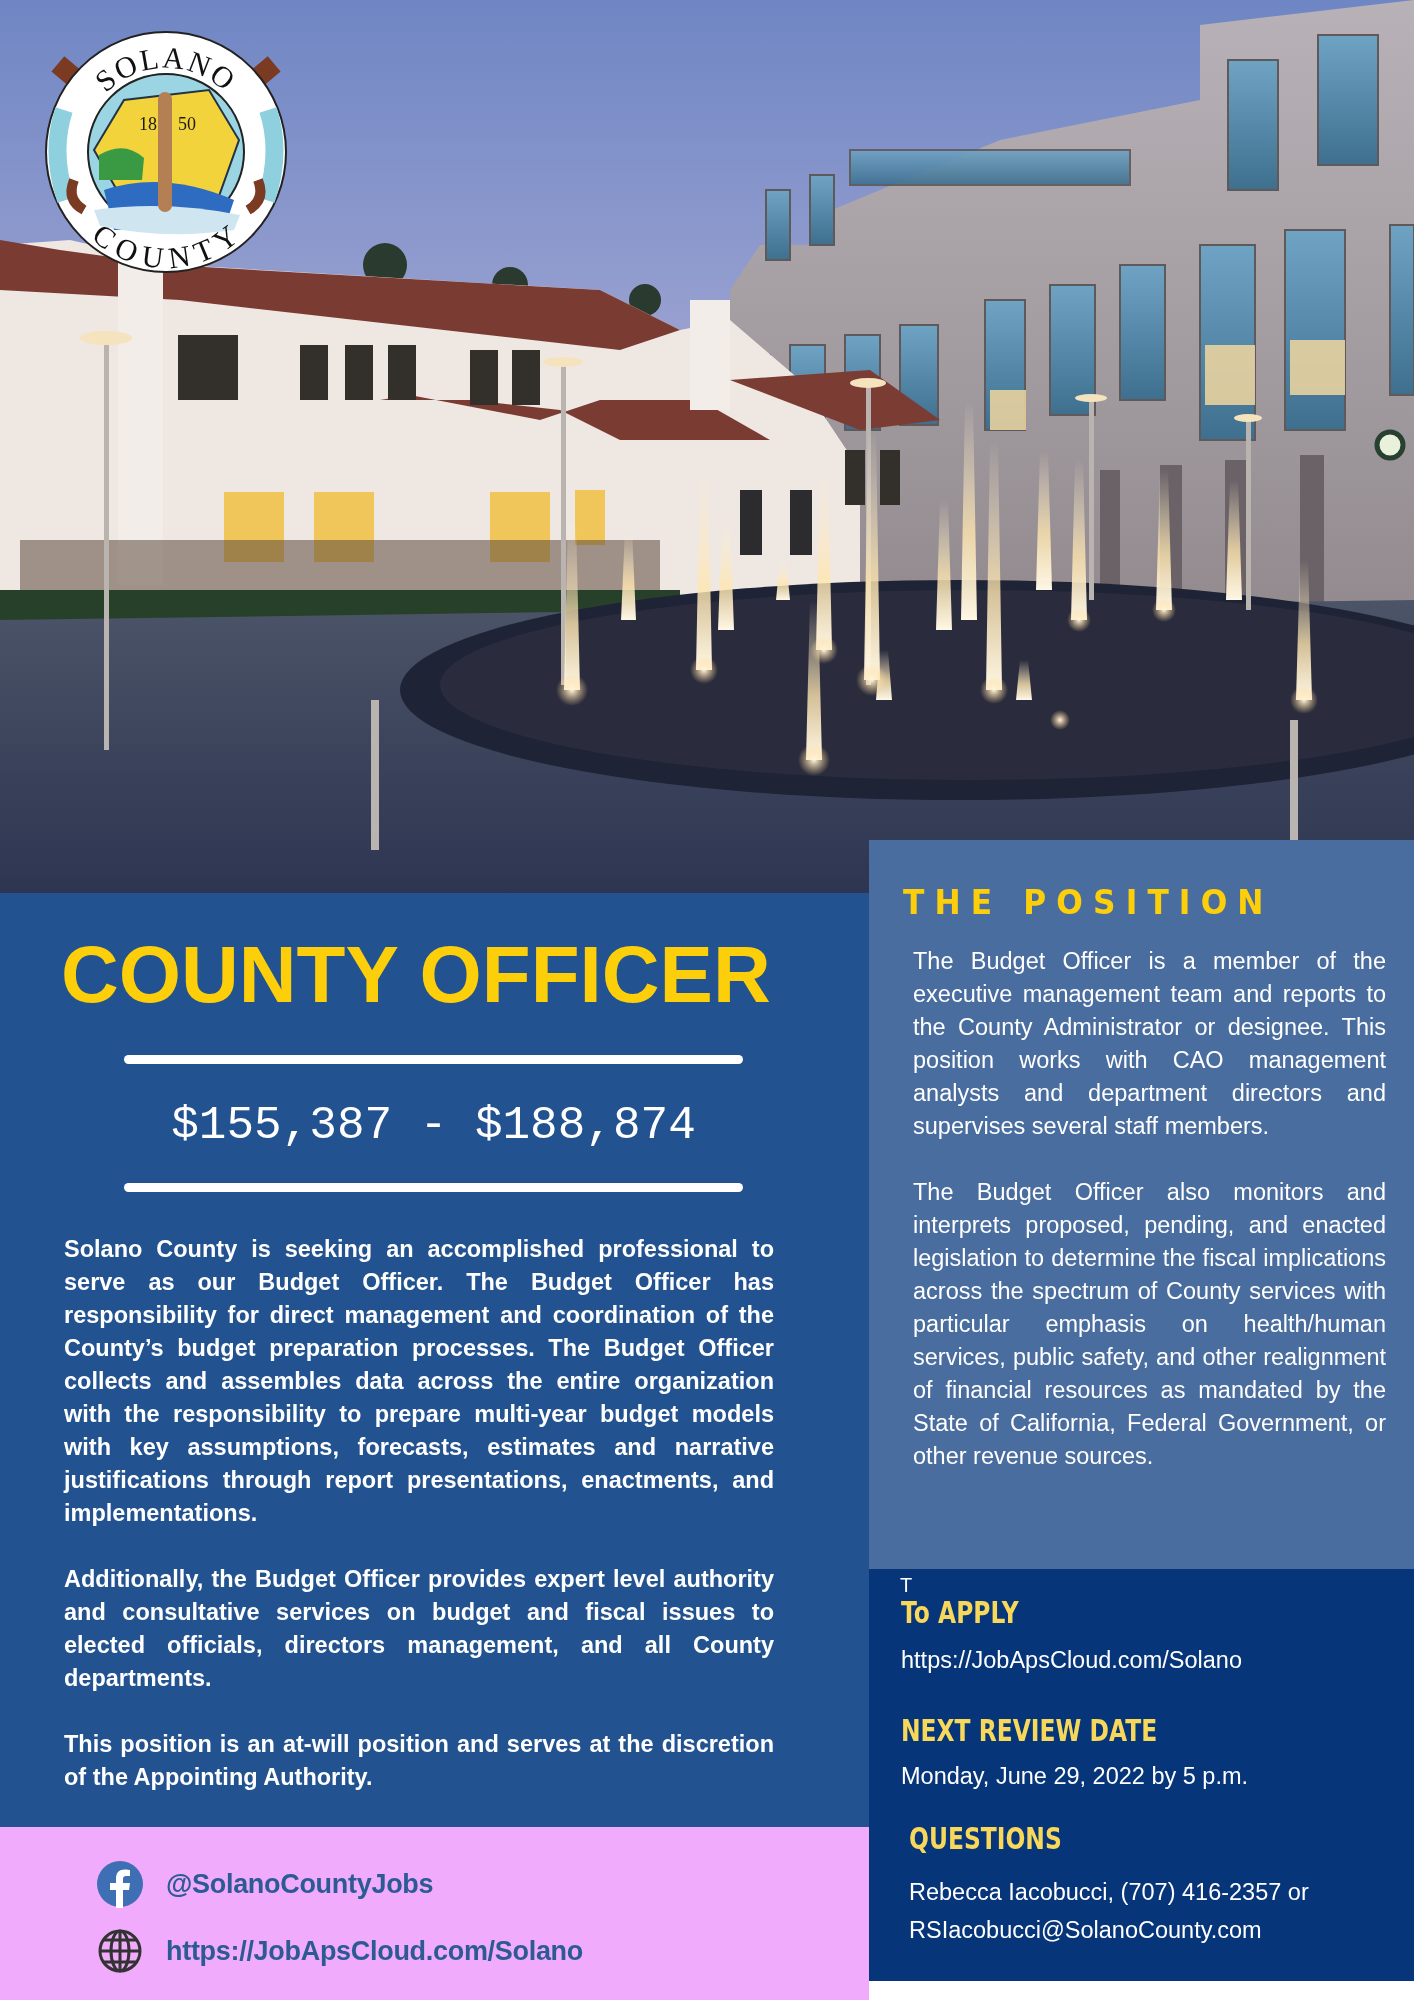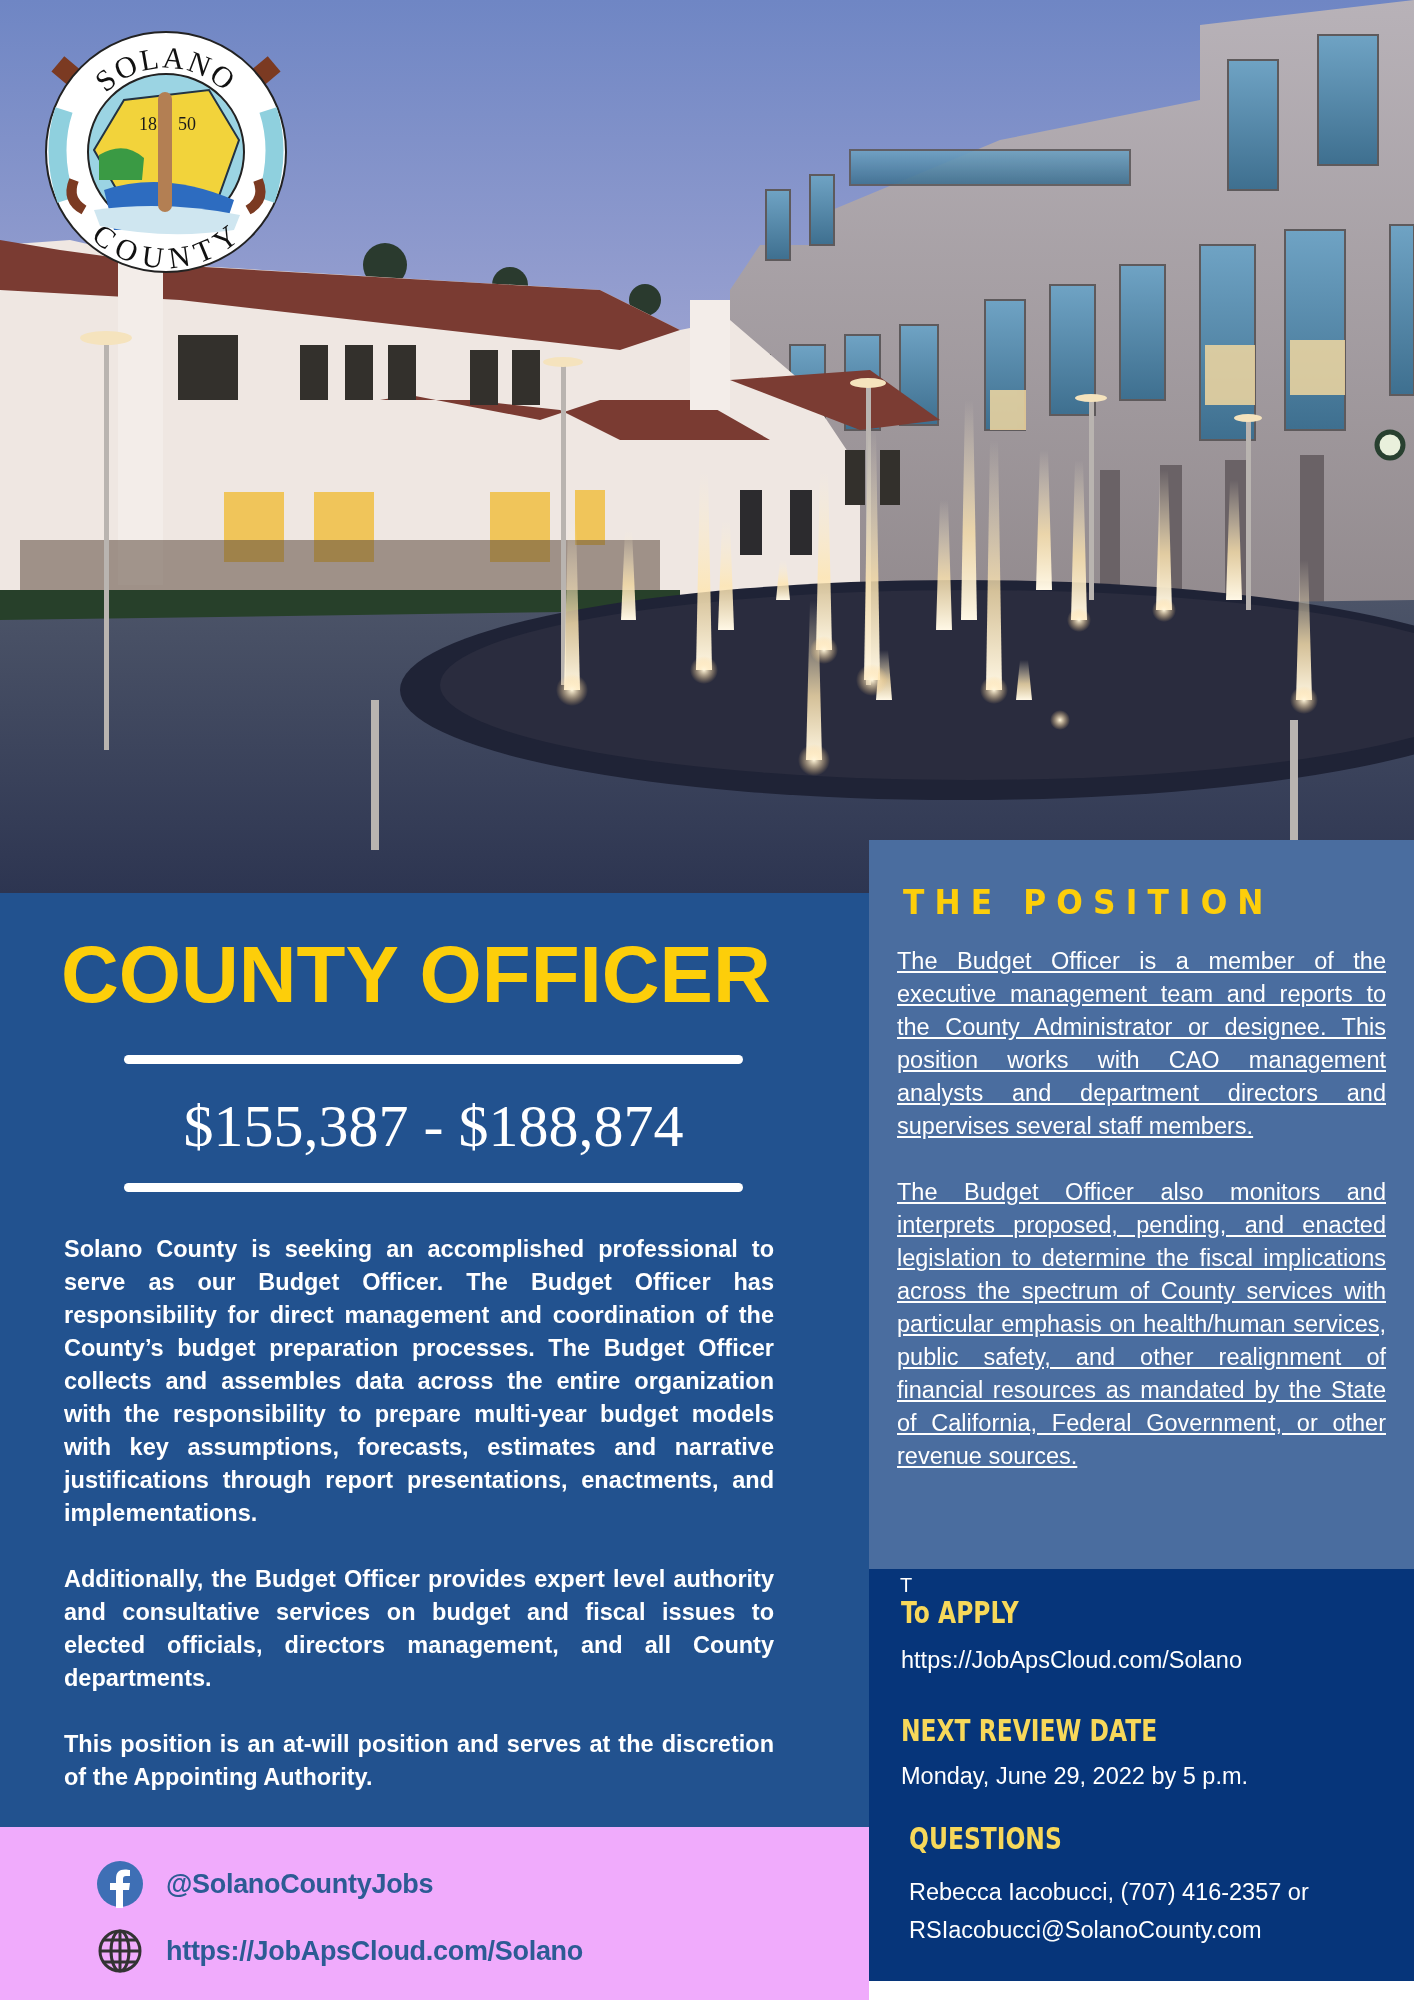--- a/index.html
+++ b/index.html
@@ -12,38 +12,38 @@
 
   
   #logo { left:44px; top:30px; width:244px; height:244px; }
 
   
   #left-panel { left:0; top:893px; width:869px; height:934px; background:#22528f; }
   #title { left:61px; top:930px; width:730px; font-family:"Liberation Sans", sans-serif; font-weight:bold; font-size:80px; color:#fdce0a; letter-spacing:0px; line-height:90px; white-space:nowrap; }
   .rule { left:124px; width:619px; height:9px; background:#ffffff; border-radius:5px; }
   #rule-top { top:1055px; }
   #rule-bottom { top:1183px; }
-  #salary { left:124px; top:1088px; width:619px; text-align:center; color:#ffffff; font-size:60px; line-height:76px; font-family:Liberation Serif, serif; white-space:nowrap; }
+  #salary { left:124px; top:1088px; width:619px; text-align:center; color:#ffffff; font-size:46px; line-height:76px; font-family:Liberation Mono, monospace; white-space:nowrap; }
   .body-text { color:#ffffff; font-family:"Liberation Sans", sans-serif; font-size:23.5px; line-height:33px; text-align:justify; margin:0; }
   #left-body { left:64px; top:1233px; width:710px;font-weight:bold; }
   #left-body p { margin:0 0 33px 0; }
 
   
   #footer { left:0; top:1827px; width:869px; height:173px; background:#f0abfc; }
   .footer-row { position:absolute; left:96px; display:flex; align-items:center; }
   .footer-row .ficon { width:48px; height:48px; margin-right:22px; }
   .footer-row .ftext { font-family:"Liberation Sans", sans-serif; font-weight:bold; color:#2c5b94; font-size:27px; white-space:nowrap; letter-spacing:-0.3px; }
   #footer-fb { top:33px; }
   #footer-web { top:100px; }
 
   
   #right-panel { left:869px; top:840px; width:545px; height:729px; background:#4a6d9f; }
   #position-heading { left:903px; top:882px; font-family:"DejaVu Sans", sans-serif; font-weight:bold; font-size:34px; letter-spacing:11px; color:#fdce0a; white-space:nowrap; transform:scaleX(0.92); transform-origin:left top; }
   #right-body { left:897px; top:945px; width:489px; }
-  #right-body p { margin:0 0 33px 0;text-decoration:underline; }
+  #right-body p { margin:0 0 33px 16px; }
 
   #apply-panel { left:869px; top:1569px; width:545px; height:412px; background:#06357a; }
   .stray-t { left:900px; top:1574px; color:#ffffff; font-size:20px; font-family:"Liberation Sans", sans-serif; }
   .rp-heading { font-family:"DejaVu Sans", sans-serif; font-weight:bold; color:#f7d85a; font-size:30px; transform:scaleX(0.78); transform-origin:left top; white-space:nowrap; line-height:36px; }
   .rp-value { color:#ffffff; font-family:"Liberation Sans", sans-serif; font-size:23.5px; white-space:nowrap; line-height:33px; }
   #apply-heading { left:901px; top:1595px; }
   #apply-url { left:901px; top:1644px; }
   #review-heading { left:901px; top:1713px; }
   #review-date { left:901px; top:1760px; }
   #questions-heading { left:909px; top:1821px; }

